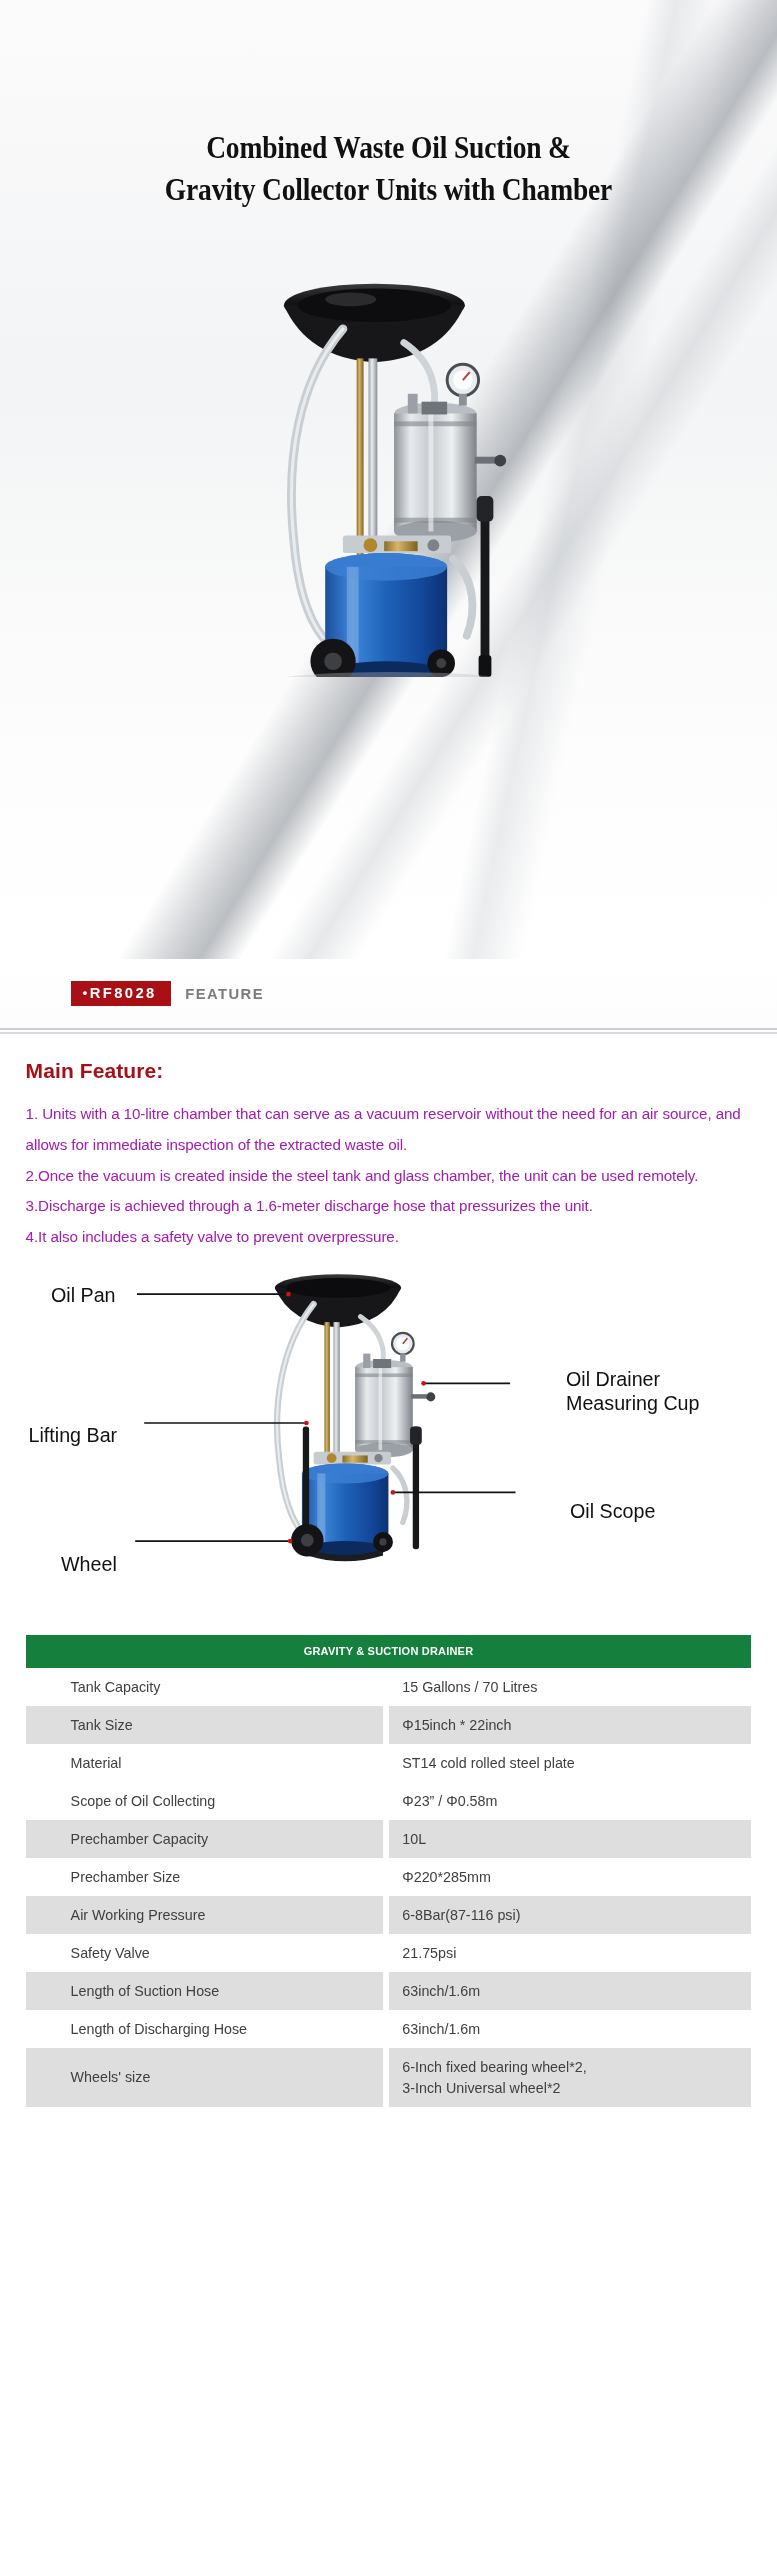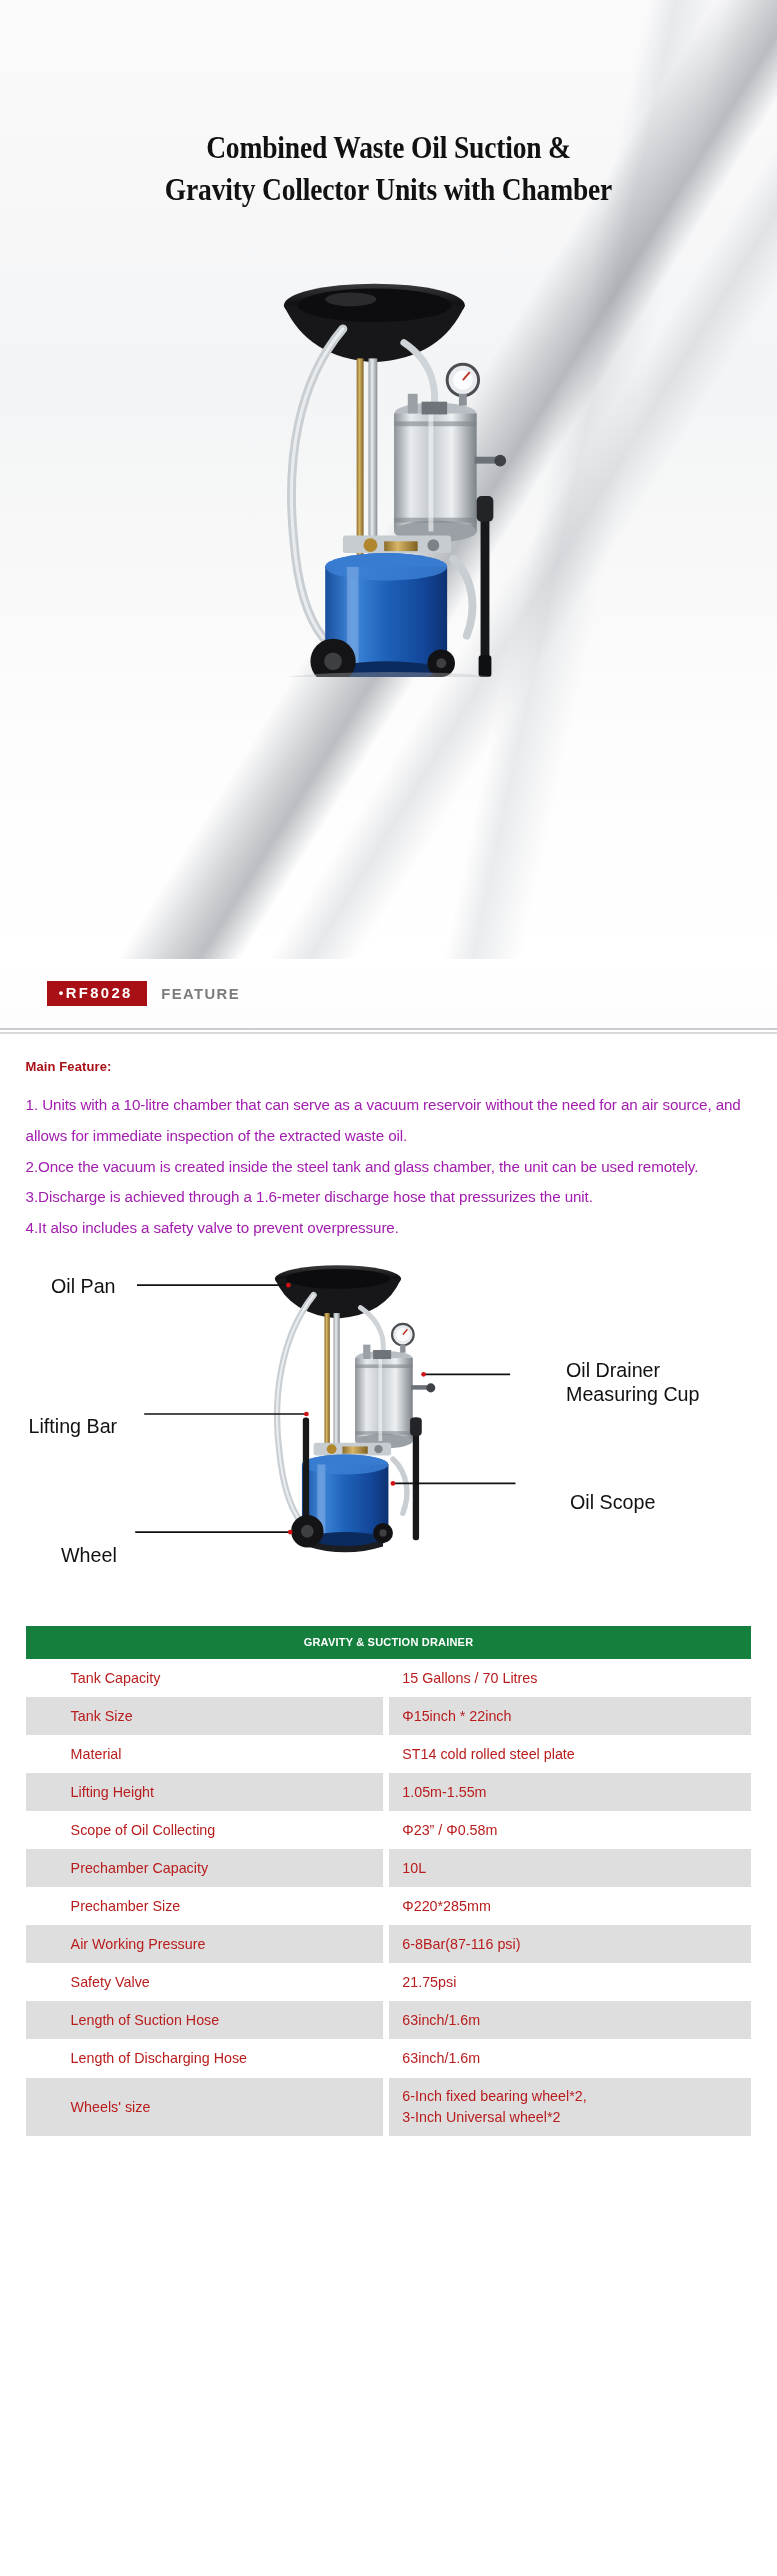--- a/index.html
+++ b/index.html
@@ -47,21 +47,21 @@
     top: 264px;
     left: 150px;
     width: 492px;
     height: 413px;
   }
 
   
   .badge-bar {
     position: relative;
     height: 69px;
-    padding-left: 47px;
+    padding-left: 71px;
     display: flex;
     align-items: center;
     gap: 14.8px;
     background: linear-gradient(180deg,#ffffff 0%, #fdfdfd 100%);
   }
   .rf-badge {
     background: #a81016;
     color: #ffffff;
     font-size: 14.8px;
     font-weight: bold;
@@ -85,21 +85,21 @@
   .rule-bottom {
     position: absolute; top: 3.9px; left: 0;
     width: 777px; height: 2px; background: #d8dade;
   }
 
   
   .features { padding: 25.6px 25.6px 0 25.6px; }
   .main-feature-h {
     color: #a81016;
     font-weight: bold;
-    font-size: 13px;
+    font-size: 21px;
     margin: 0 0 15.7px 0;
     letter-spacing: 0.1px;
   }
   .feat-p {
     font-size: 15.2px;
     line-height: 2.02;
     color: #a21caf;
     margin: 0;
     letter-spacing: -0.1px;
   }
@@ -133,21 +133,21 @@
     background: #15803d;
     color: #ffffff;
     font-size: 11px;
     font-weight: bold;
     letter-spacing: 0.2px;
     text-align: center;
     padding: 9.8px 3.9px 10.8px 3.9px;
   }
   .spec-table td {
     font-size: 14.3px;
-    color: #b91c1c;
+    color: #404040;
     padding: 8.9px 5.9px 8.9px 0;
     vertical-align: middle;
     line-height: 1.42;
   }
   .spec-table td.k { width: 50%; padding-left: 45px; }
   .spec-table td.v { width: 50%; padding-left: 13.8px; }
   .row-alt td { background: #dededf; }
   .row-alt td.k { box-shadow: inset -5.9px 0 0 #ffffff; }
   .row-plain td { background: #ffffff; }
 </style>
@@ -397,24 +397,20 @@
           <td class="v">15 Gallons / 70 Litres</td>
         </tr>
         <tr class="row-alt">
           <td class="k">Tank Size</td>
           <td class="v">Φ15inch * 22inch</td>
         </tr>
         <tr class="row-plain">
           <td class="k">Material</td>
           <td class="v">ST14 cold rolled steel plate</td>
         </tr>
-        <tr class="row-alt">
-          <td class="k">Lifting Height</td>
-          <td class="v">1.05m-1.55m</td>
-        </tr>
         <tr class="row-plain">
           <td class="k">Scope of Oil Collecting</td>
           <td class="v">Φ23” / Φ0.58m</td>
         </tr>
         <tr class="row-alt">
           <td class="k">Prechamber Capacity</td>
           <td class="v">10L</td>
         </tr>
         <tr class="row-plain">
           <td class="k">Prechamber Size</td>

